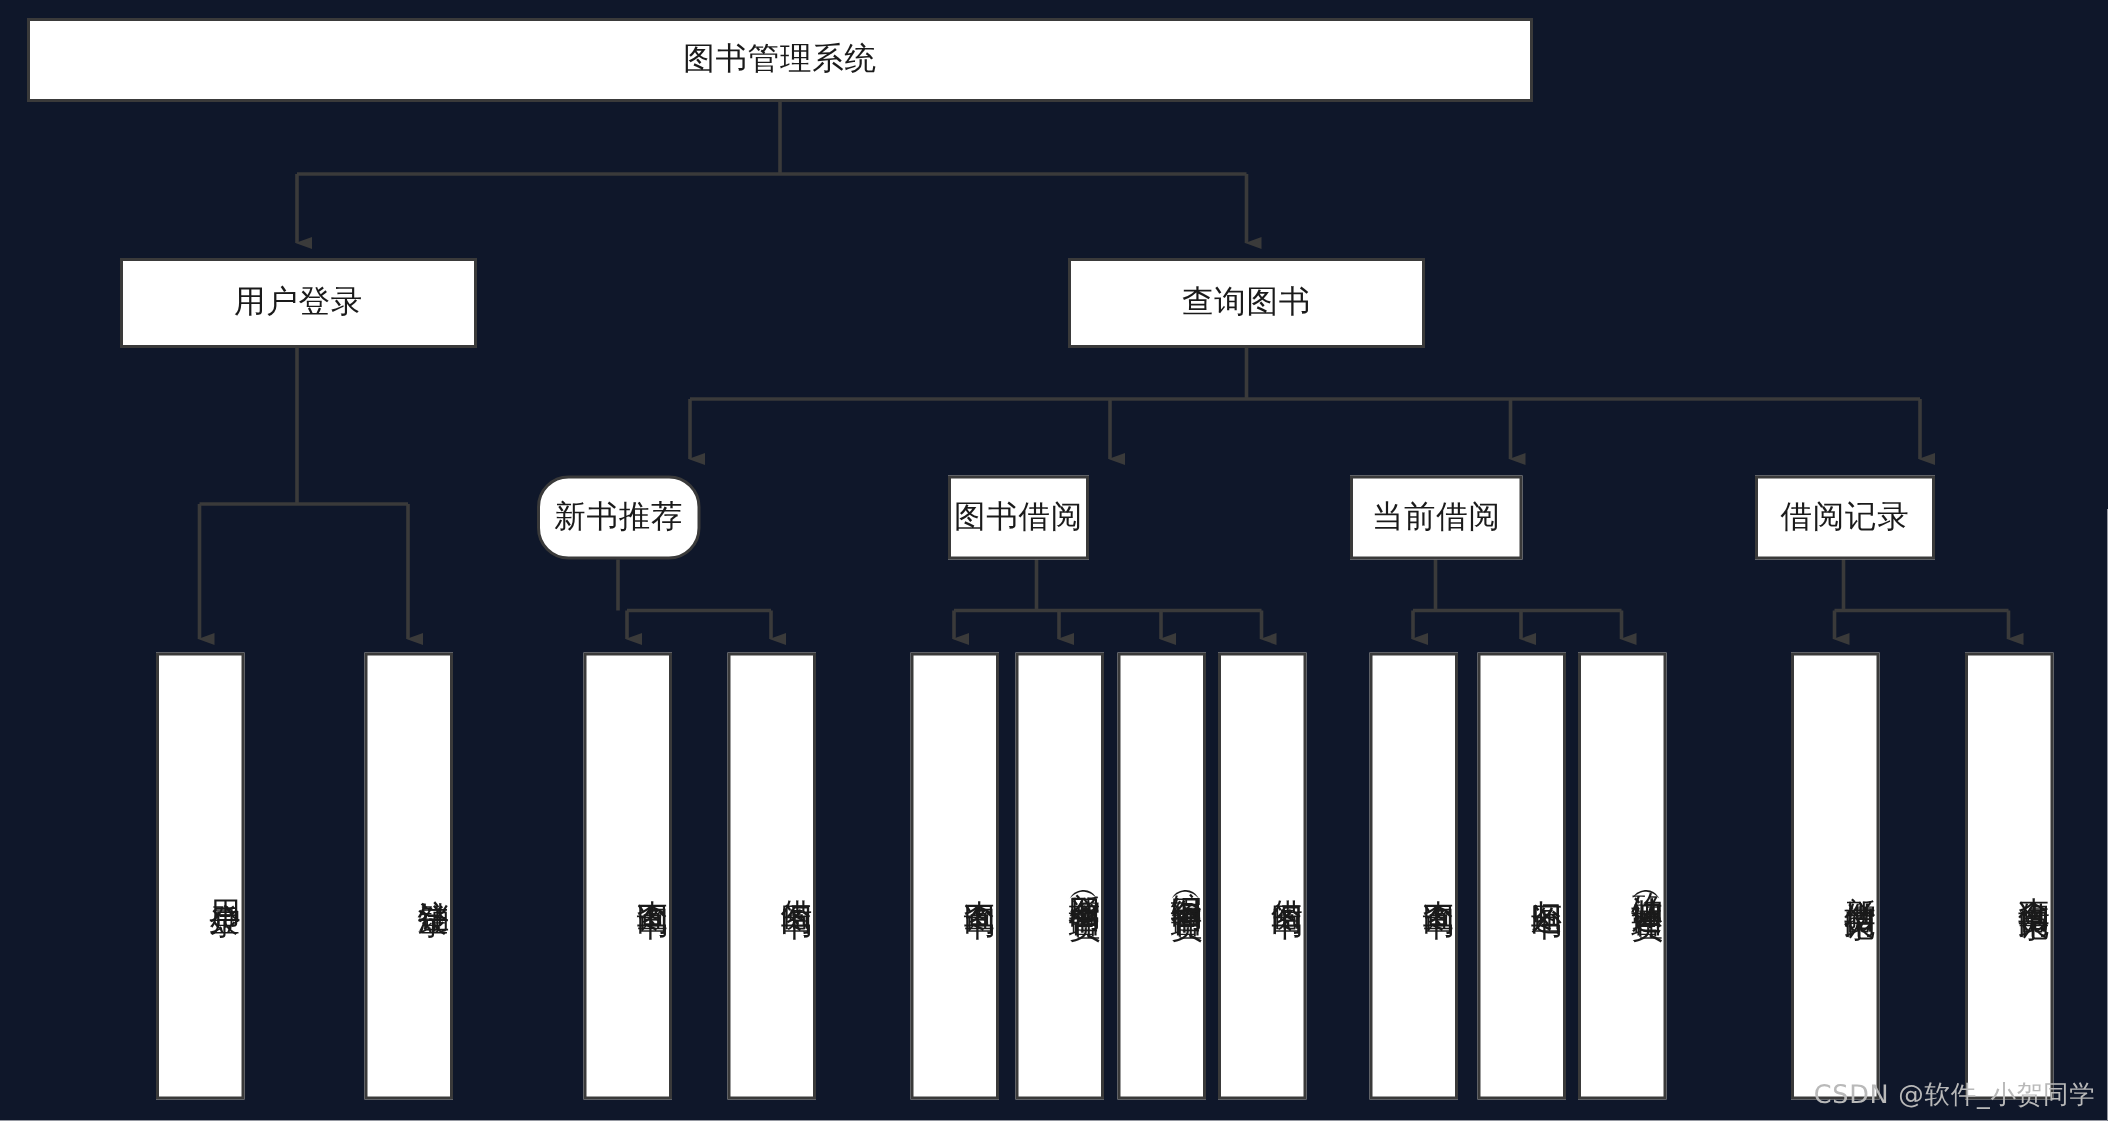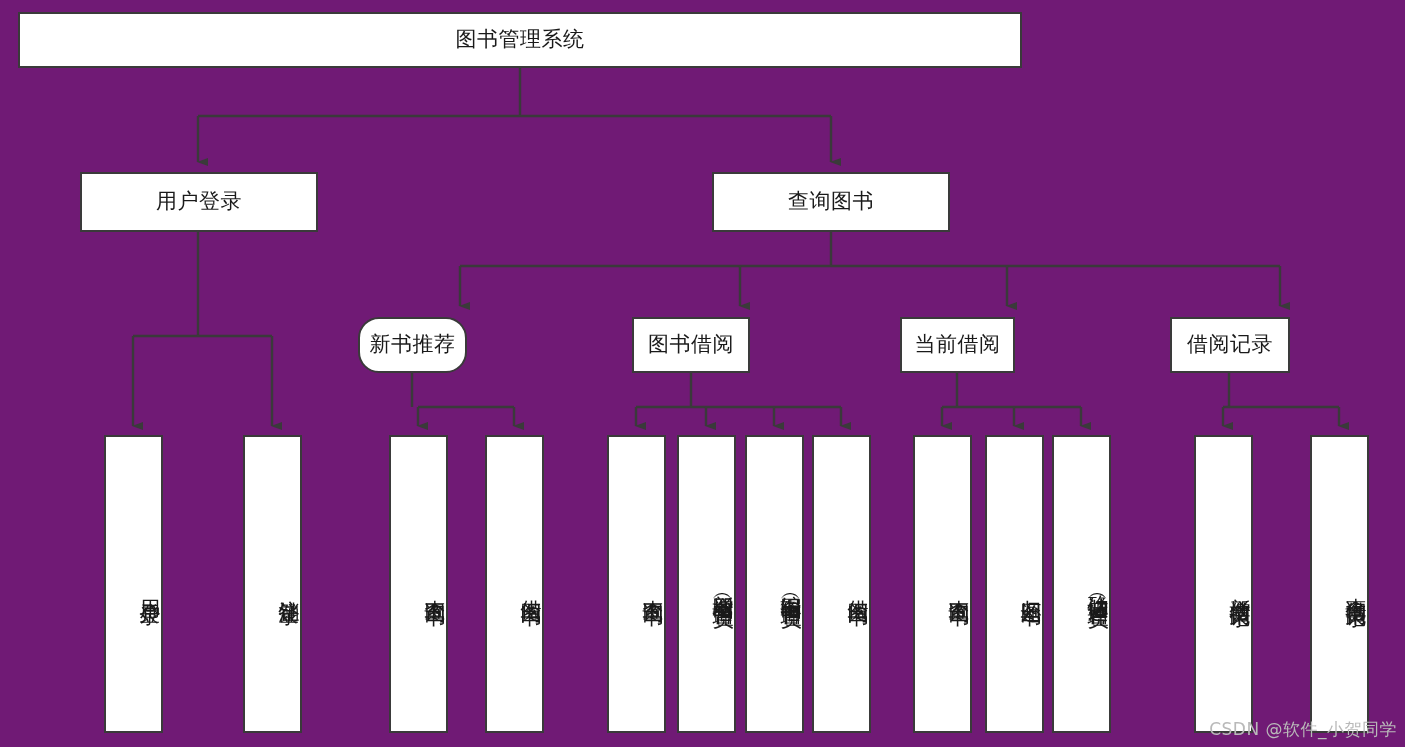--- a/index.html
+++ b/index.html
@@ -9,21 +9,21 @@
     background: #ffffff;
   }
   body {
     font-family: "DejaVu Sans", "Liberation Sans", sans-serif;
     color: #1a1a1a;
   }
   #canvas {
     position: relative;
     width: 1405px;
     height: 747px;
-    background: #701a75;
+    background: #0f172a;
     overflow: hidden;
   }
   svg.edges {
     position: absolute;
     left: 0;
     top: 0;
     width: 1405px;
     height: 747px;
     pointer-events: none;
   }
@@ -135,21 +135,21 @@
   </div>
 
   <div class="node horiz" style="left:712px; top:172px; width:238px; height:60px;">
     <span>查询图书</span>
   </div>
 
   <div class="node horiz" style="left:358px; top:317px; width:109px; height:56px;border-radius:21px;">
     <span>新书推荐</span>
   </div>
 
-  <div class="node horiz" style="left:632px; top:317px; width:118px; height:56px;">
+  <div class="node horiz" style="left:632px; top:317px; width:94px; height:56px;">
     <span>图书借阅</span>
   </div>
 
   <div class="node horiz" style="left:900px; top:317px; width:115px; height:56px;">
     <span>当前借阅</span>
   </div>
 
   <div class="node horiz" style="left:1170px; top:317px; width:120px; height:56px;">
     <span>借阅记录</span>
   </div>

